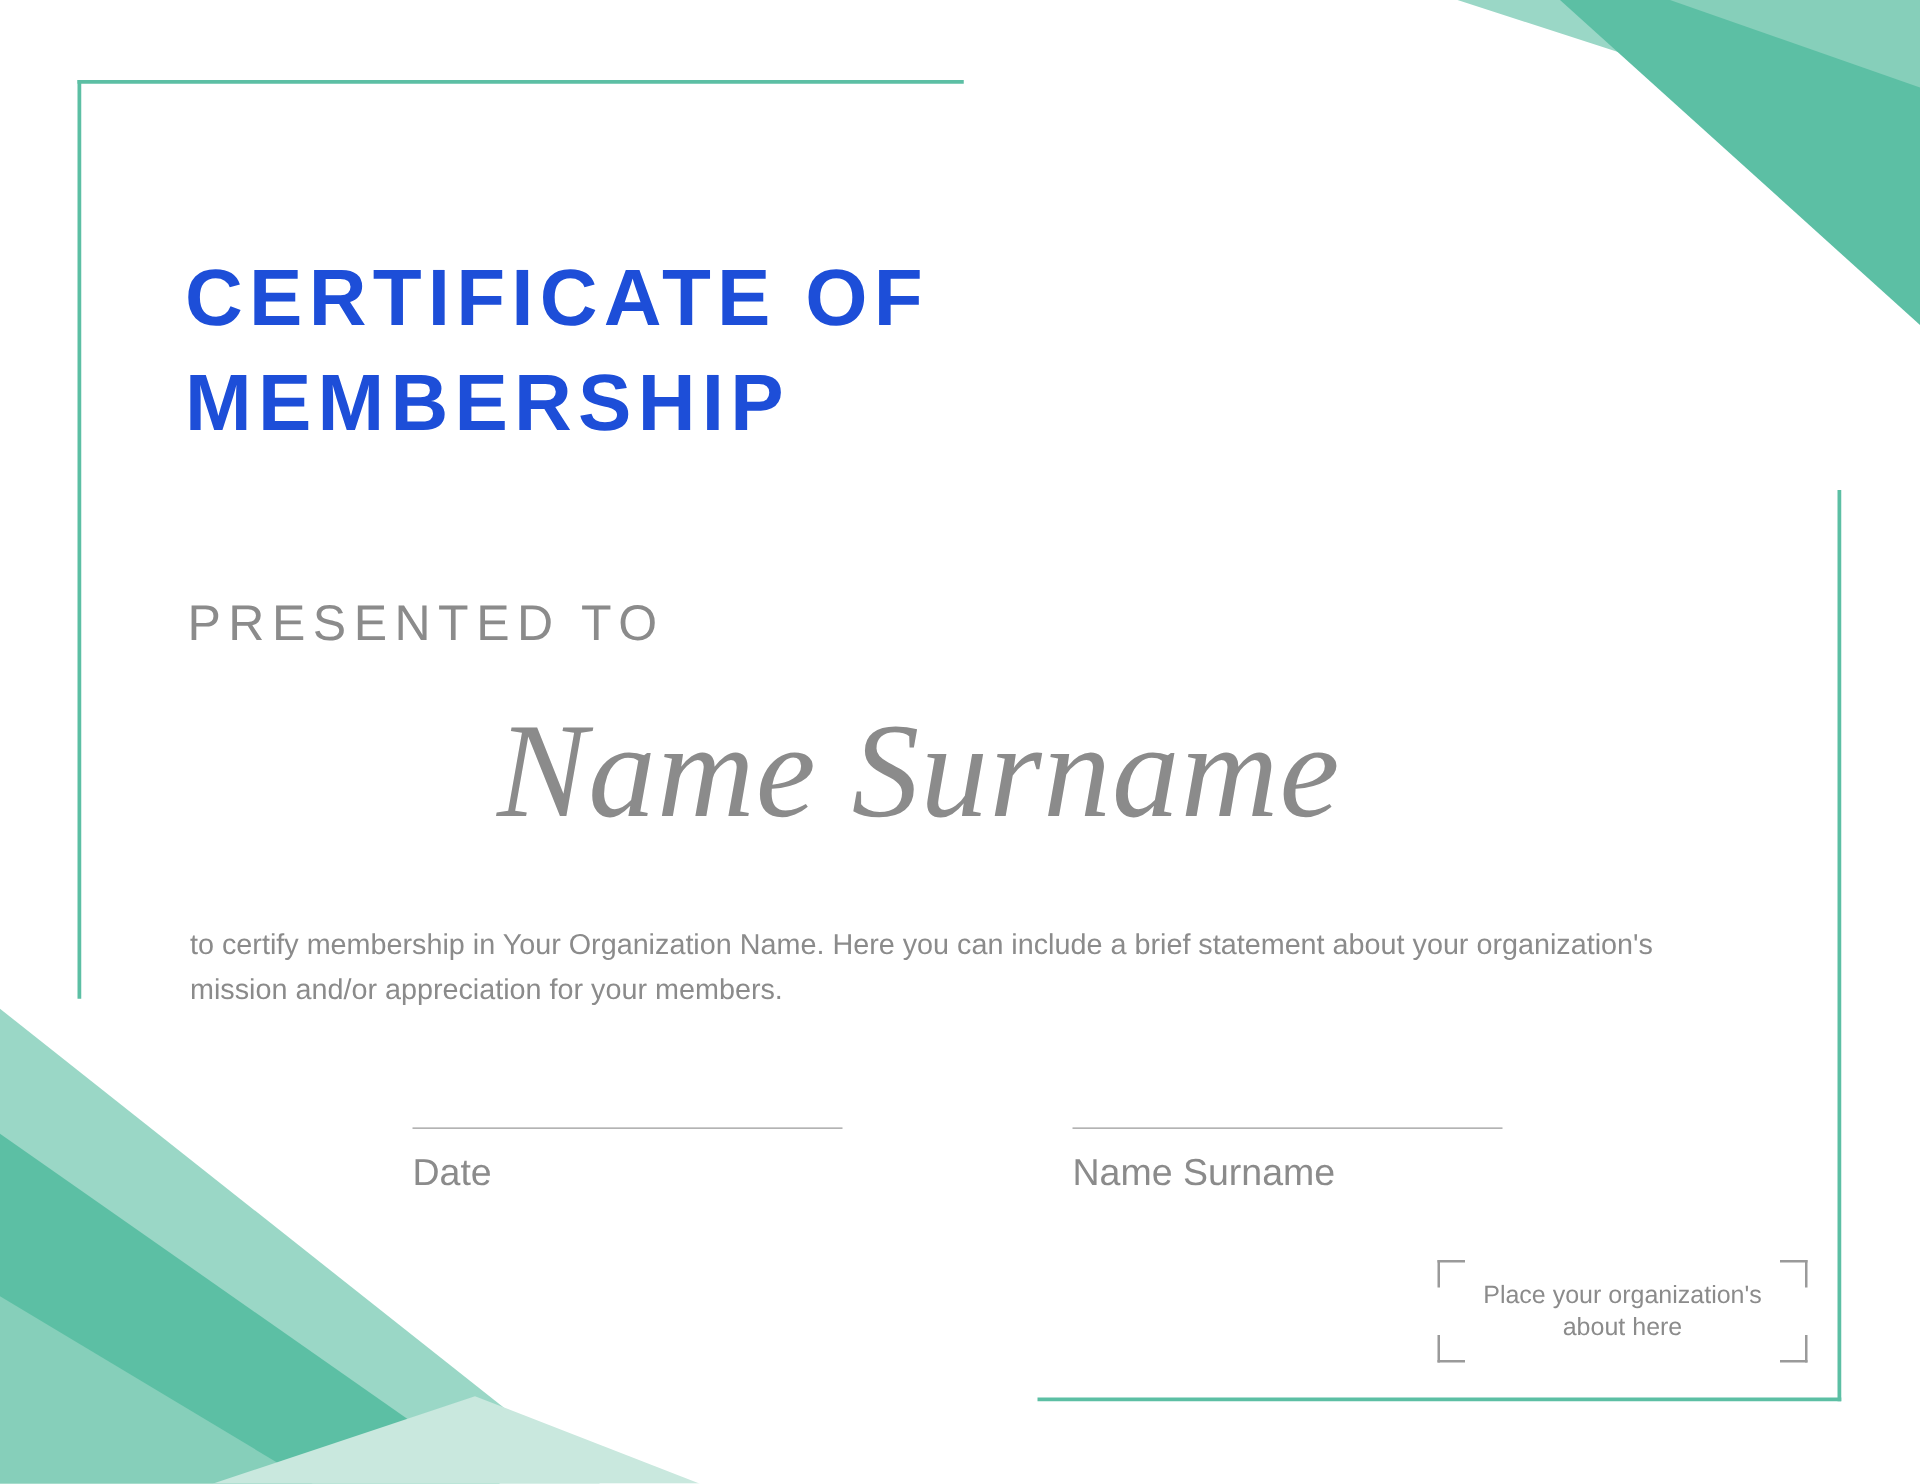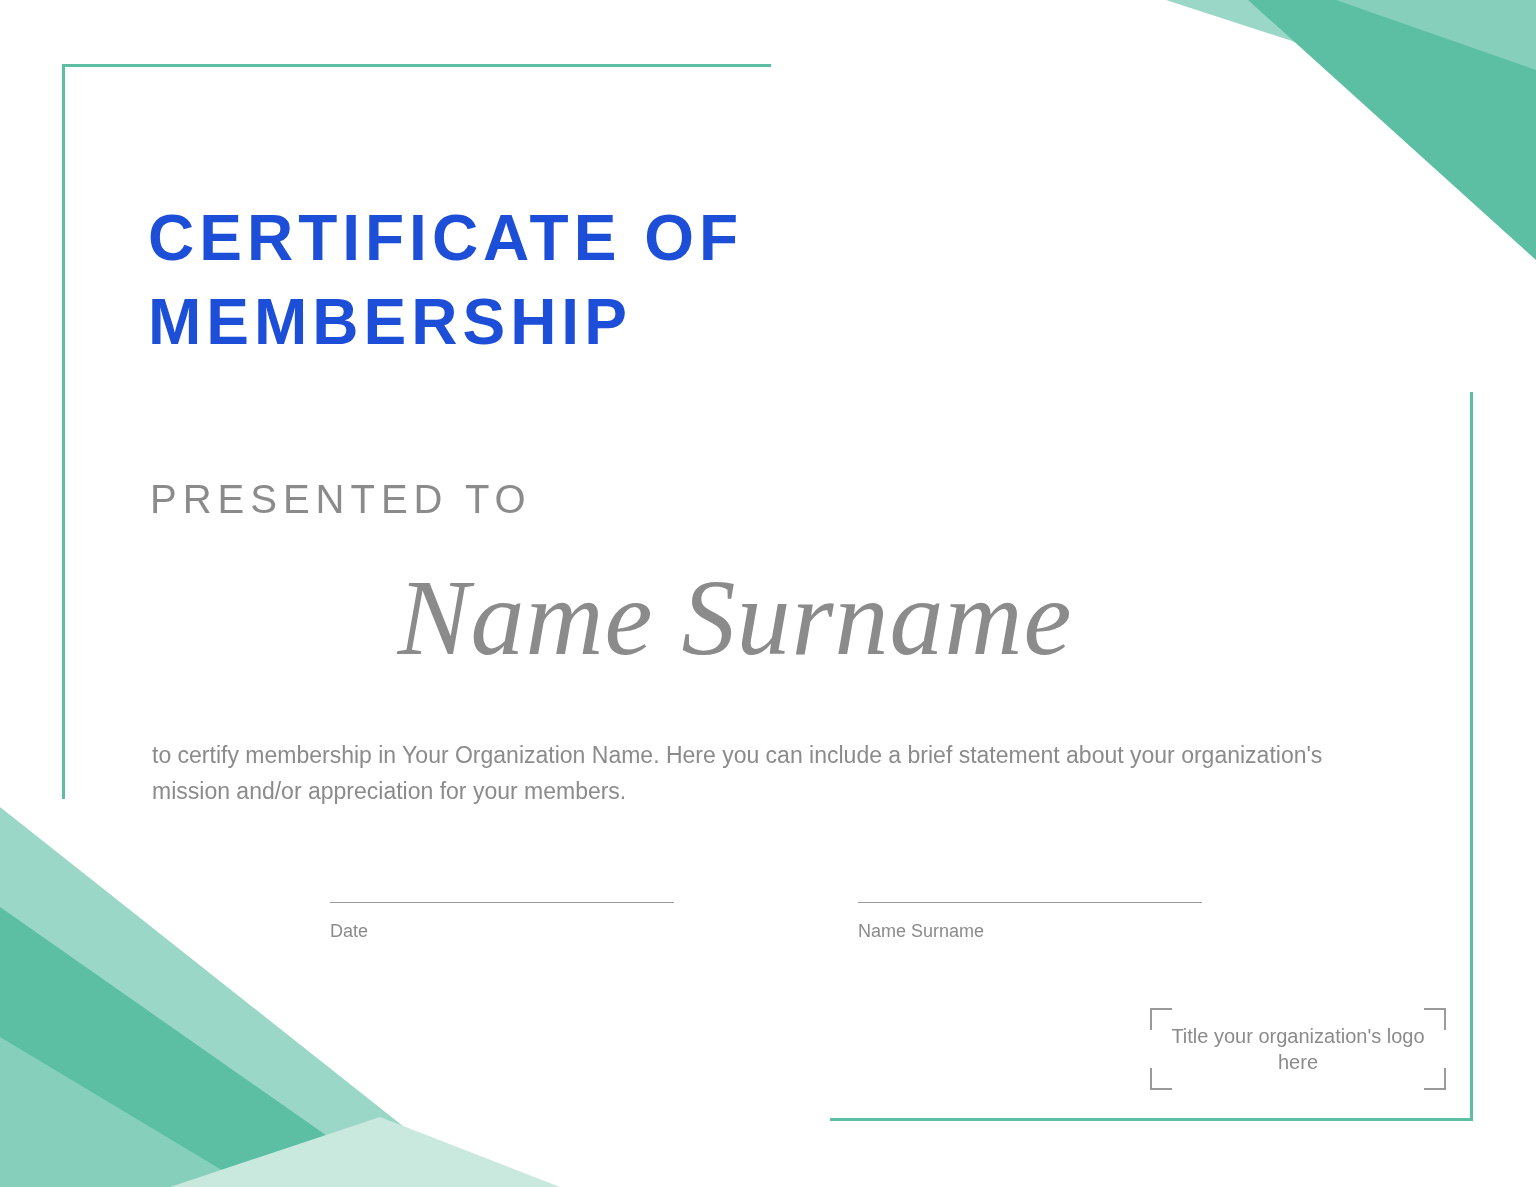--- a/index.html
+++ b/index.html
@@ -110,21 +110,21 @@
 
   
   .sig {
     position: absolute;
   }
   .sig-line {
     border-top: 1.5px solid #9a9a9a;
     width: 100%;
   }
   .sig-label {
-    font-size: 18px;
+    font-size: 30px;
     color: #8b8b8b;
     line-height: 1.35;
     margin-top: 16px;
   }
   .sig-date {
     left: 330px;
     top: 902px;
     width: 344px;
   }
   .sig-name {
@@ -201,17 +201,17 @@
     <div class="sig sig-name">
       <div class="sig-line"></div>
       <div class="sig-label">Name Surname</div>
     </div>
 
     <div class="logo-box">
       <span class="corner c-tl"></span>
       <span class="corner c-tr"></span>
       <span class="corner c-bl"></span>
       <span class="corner c-br"></span>
-      <div class="logo-text">Title your organization's logo here</div>
+      <div class="logo-text">Place your organization's about here</div>
     </div>
   </div>
 
 </div>
 
 </body></html>

